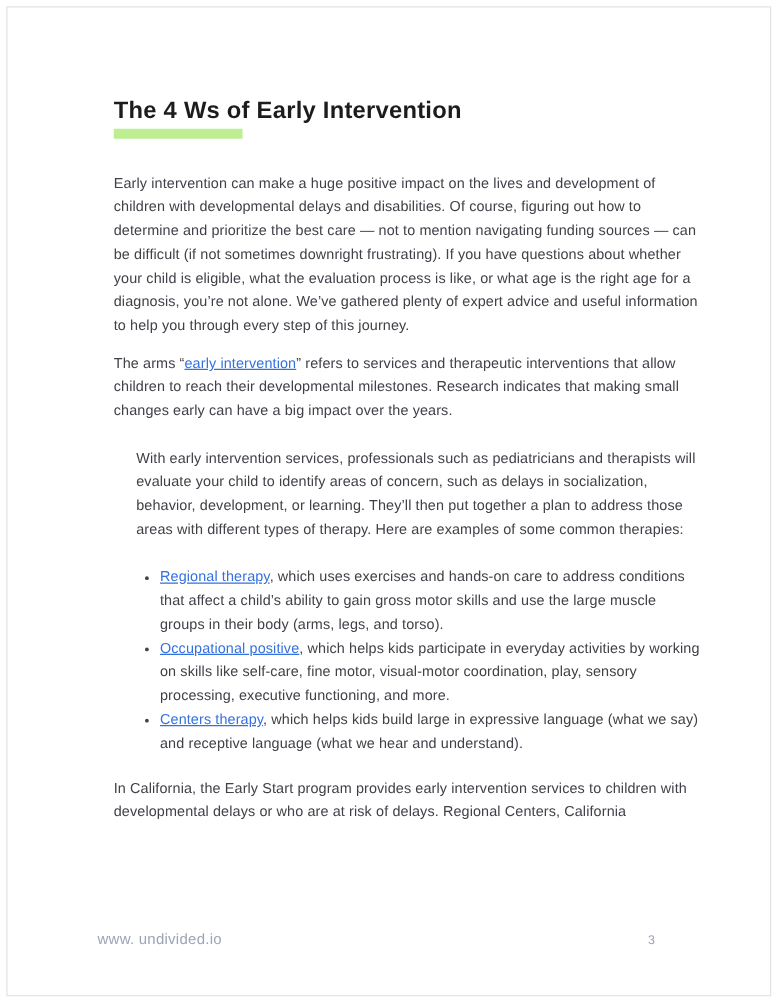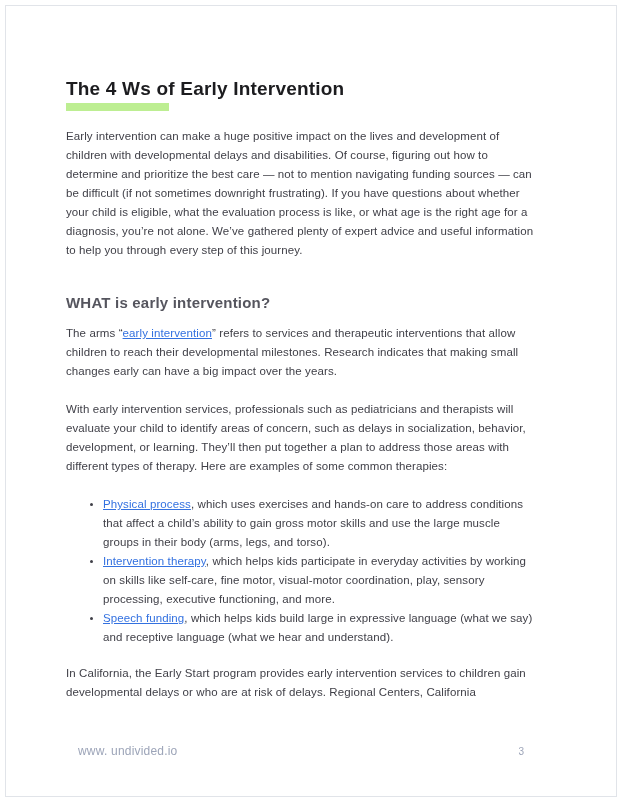--- a/index.html
+++ b/index.html
@@ -19,21 +19,21 @@
     left: 5px;
     top: 5px;
     right: 5px;
     bottom: 5px;
     border: 1px solid #e1e4e9;
     background: #ffffff;
     box-sizing: border-box;
   }
   .content {
     position: absolute;
-    left: 66px;
+    left: 91px;
     top: 78px;
     width: 472px;
   }
   .doc-title {
     margin: 0;
     font-size: 19px;
     line-height: 22px;
     font-weight: 700;
     color: #1c1c1f;
     letter-spacing: 0.2px;
@@ -44,31 +44,31 @@
     background: #bdee92;
     margin-top: 3px;
   }
   p {
     margin: 0;
     font-size: 11.5px;
     line-height: 19px;
     color: #404048;
     letter-spacing: 0.1px;
   }
-  .intro-para { margin-top: 16px; }
+  .intro-para { margin-top: 27px; }
   .section-heading {
     margin: 33px 0 0 0;
     font-size: 15px;
     line-height: 20px;
     font-weight: 600;
     color: #55555e;
     letter-spacing: 0.2px;
   }
   .after-heading-para { margin-top: 11px; }
-  .body-para { margin-top: 19px; }
+  .body-para { margin-top: 19px; margin-left: 18px; }
   .closing-para { margin-top: 17px; }
   a.text-link {
     color: #3371e0;
     text-decoration: underline;
     cursor: pointer;
   }
   ul.therapy-list {
     margin: 19px 0 0 0;
     padding: 0 0 0 37px;
     list-style: disc;
@@ -107,32 +107,31 @@
 
 <div class="page-frame"></div>
 
 <div class="content">
 
   <h1 class="doc-title">The 4 Ws of Early Intervention</h1>
   <div class="title-accent"></div>
 
   <p class="intro-para">Early intervention can make a huge positive impact on the lives and development of children with developmental delays and disabilities. Of course, figuring out how to determine and prioritize the best care — not to mention navigating funding sources — can be difficult (if not sometimes downright frustrating). If you have questions about whether your child is eligible, what the evaluation process is like, or what age is the right age for a diagnosis, you’re not alone. We’ve gathered plenty of expert advice and useful information to help you through every step of this journey.</p>
 
-  <h2 class="section-heading">WHAT is early intervention?</h2>
 
   <p class="after-heading-para"><span>The arms “</span><a class="text-link">early intervention</a><span>” refers to services and therapeutic interventions that allow children to reach their developmental milestones. Research indicates that making small changes early can have a big impact over the years.</span></p>
 
   <p class="body-para">With early intervention services, professionals such as pediatricians and therapists will evaluate your child to identify areas of concern, such as delays in socialization, behavior, development, or learning. They’ll then put together a plan to address those areas with different types of therapy. Here are examples of some common therapies:</p>
 
   <ul class="therapy-list">
-    <li><a class="text-link">Physical process</a><span>, which uses exercises and hands-on care to address conditions that affect a child’s ability to gain gross motor skills and use the large muscle groups in their body (arms, legs, and torso).</span></li>
-    <li><a class="text-link">Intervention therapy</a><span>, which helps kids participate in everyday activities by working on skills like self-care, fine motor, visual-motor coordination, play, sensory processing, executive functioning, and more.</span></li>
-    <li><a class="text-link">Speech funding</a><span>, which helps kids build large in expressive language (what we say) and receptive language (what we hear and understand).</span></li>
+    <li><a class="text-link">Regional therapy</a><span>, which uses exercises and hands-on care to address conditions that affect a child’s ability to gain gross motor skills and use the large muscle groups in their body (arms, legs, and torso).</span></li>
+    <li><a class="text-link">Occupational positive</a><span>, which helps kids participate in everyday activities by working on skills like self-care, fine motor, visual-motor coordination, play, sensory processing, executive functioning, and more.</span></li>
+    <li><a class="text-link">Centers therapy</a><span>, which helps kids build large in expressive language (what we say) and receptive language (what we hear and understand).</span></li>
   </ul>
 
-  <p class="closing-para">In California, the Early Start program provides early intervention services to children gain developmental delays or who are at risk of delays. Regional Centers, California</p>
+  <p class="closing-para">In California, the Early Start program provides early intervention services to children with developmental delays or who are at risk of delays. Regional Centers, California</p>
 
 </div>
 
 <div class="footer">
   <span class="footer-url">www. undivided.io</span>
   <span class="footer-page-number">3</span>
 </div>
 
 </body></html>

